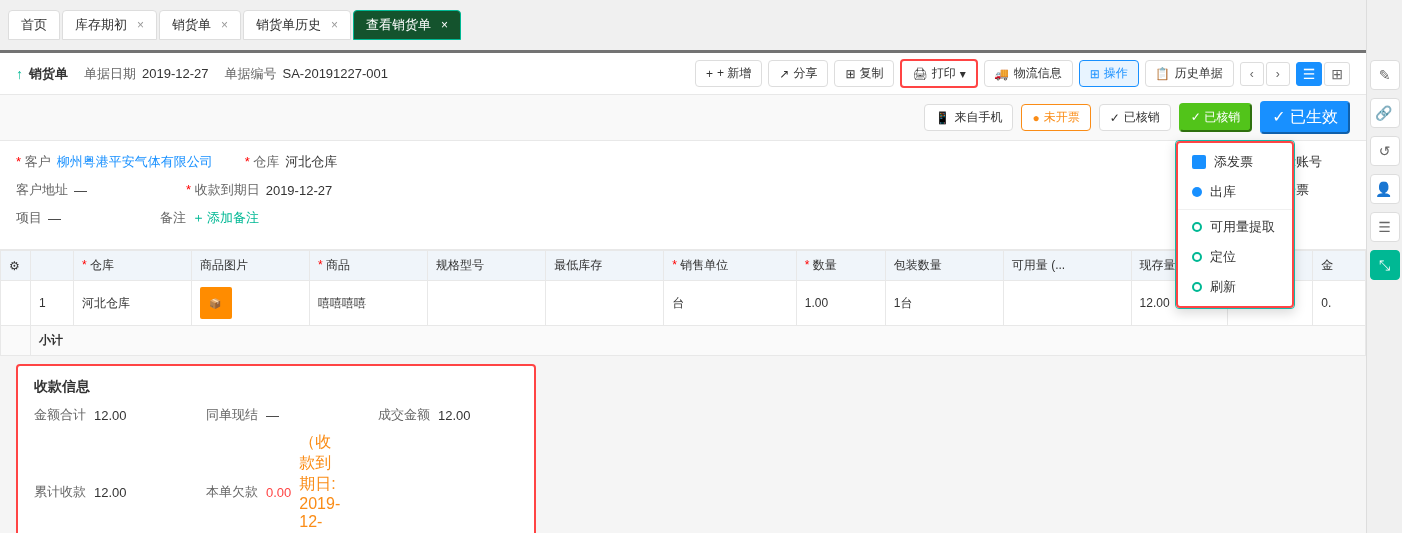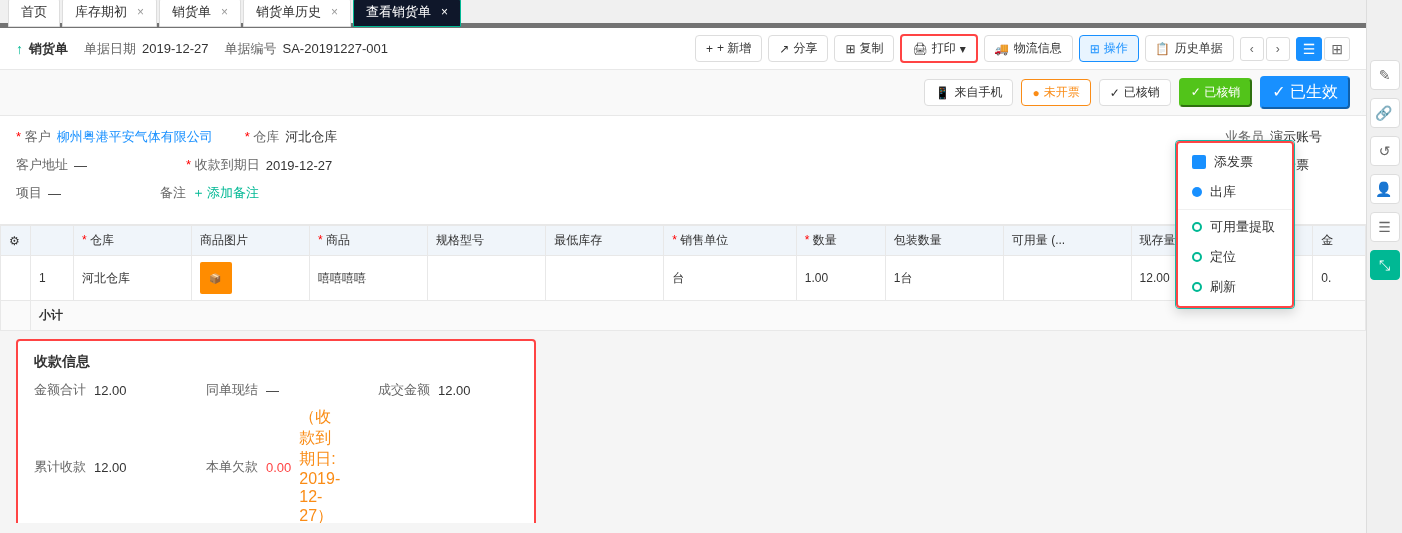--- a/index.html
+++ b/index.html
@@ -1,28 +1,28 @@
 <!DOCTYPE html>
 <html><head>
   <meta charset="utf-8">
   <style>
     * { box-sizing: border-box; margin: 0; padding: 0; }
     body { font-family: 'Microsoft YaHei', Arial, sans-serif; font-size: 13px; background: #f5f5f5; color: #333; overflow: hidden; }
 
     
     .tab-bar {
-      display: flex; align-items: center; background: #f0f0f0; border-bottom: 5px solid #737373;
-      height: 28px; padding: 0 8px; gap: 2px; position: relative;
+      display: flex; align-items: center; background: #f0f0f0; border-bottom: 3px solid #737373;
+      height: 53px; padding: 0 8px; gap: 2px; position: relative;
     }
     .tab-item {
       display: flex; align-items: center; padding: 0 12px; height: 30px;
       border: 1px solid #ddd; border-radius: 4px 4px 0 0; background: #fff;
       cursor: pointer; font-size: 13px; gap: 6px; white-space: nowrap;
     }
-    .tab-item.active { background: #0f172a; color: #fff; border-color: #00b894; }
+    .tab-item.active { background: #14532d; color: #fff; border-color: #00b894; }
     .tab-item .close-x { font-size: 12px; color: #999; cursor: pointer; margin-left: 4px; }
     .tab-item.active .close-x { color: #fff; }
     .tab-close-btn { position: absolute; right: 10px; font-size: 16px; cursor: pointer; color: #666; }
 
     
     .doc-header {
       background: #fff; border-bottom: 1px solid #e8e8e8; padding: 6px 16px;
       display: flex; align-items: center; gap: 16px; flex-wrap: wrap;
     }
     .doc-title { display: flex; align-items: center; gap: 6px; font-weight: bold; color: #333; }

